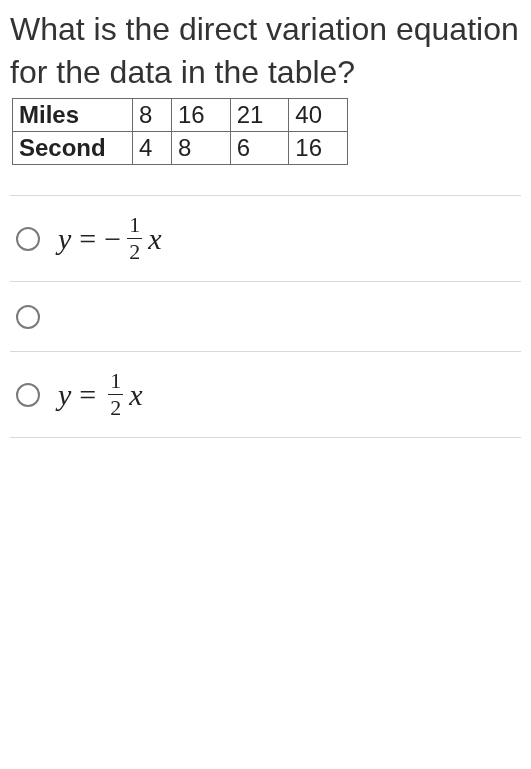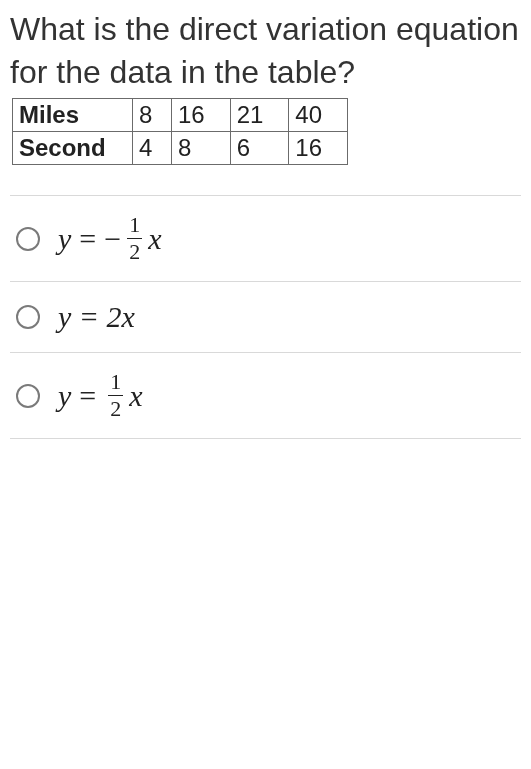--- a/index.html
+++ b/index.html
@@ -121,23 +121,20 @@
         <span class="bar"></span>
         <span class="den">2</span>
       </span>
       <span class="it">x</span>
     </div>
   </div>
 
 
   <div class="option-row">
     <div class="radio"></div>
-    <div class="eq eq-inline">
-      <span class="it">y = 2x</span>
-    </div>
   </div>
 
   <div class="option-row">
     <div class="radio"></div>
     <div class="eq">
       <span class="it">y</span>
       <span style="margin:0 6px;">=</span>
       <span class="frac">
         <span class="num">1</span>
         <span class="bar"></span>

